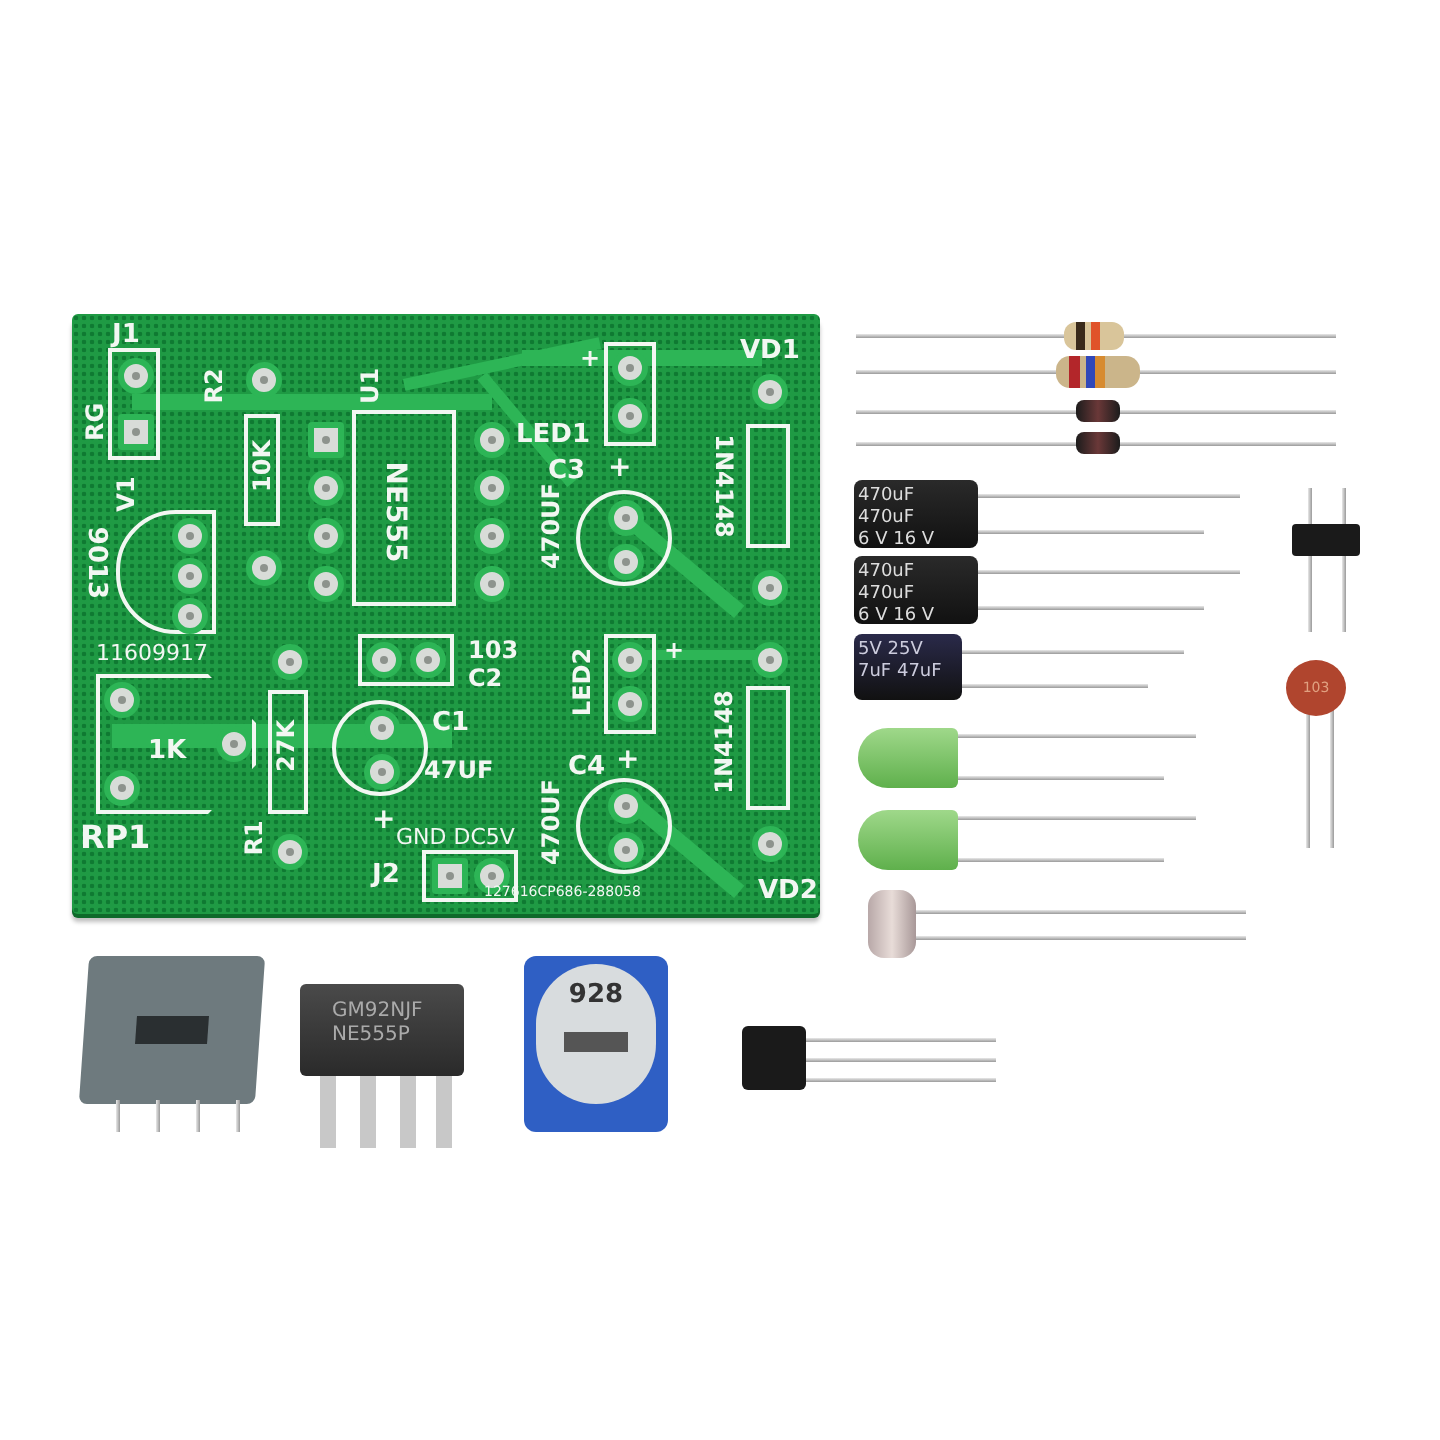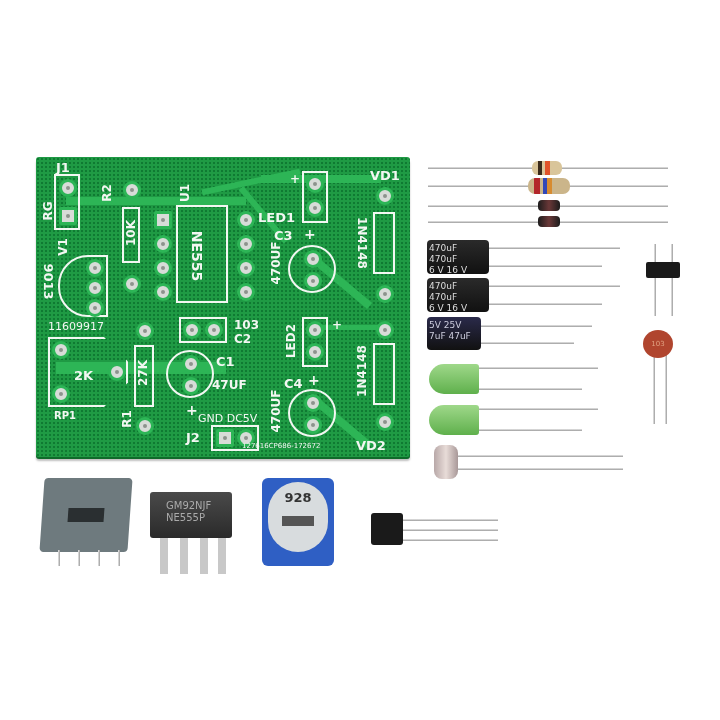--- a/index.html
+++ b/index.html
@@ -63,22 +63,22 @@
   <div class="pad" style="left:50px;top:102px;"></div>
   <div class="pad" style="left:50px;top:122px;"></div>
   <div class="pad" style="left:50px;top:142px;"></div>
 
   <div class="silk" style="left:12px;top:164px;font-size:11px;font-weight:normal;">11609917</div>
 
   <div class="outline" style="left:12px;top:180px;width:80px;height:70px;clip-path:polygon(0 0,70% 0,100% 35%,100% 65%,70% 100%,0 100%);"></div>
   <div class="pad" style="left:16px;top:184px;"></div>
   <div class="pad" style="left:16px;top:228px;"></div>
   <div class="pad" style="left:72px;top:206px;"></div>
-  <div class="silk" style="left:38px;top:212px;font-size:13px;">2K</div>
-  <div class="silk" style="left:18px;top:254px;font-size:10px;">RP1</div>
+  <div class="silk" style="left:38px;top:212px;font-size:13px;">1K</div>
+  <div class="silk" style="left:4px;top:254px;font-size:16px;">RP1</div>
 
   <div class="outline" style="left:98px;top:188px;width:20px;height:62px;"></div>
   <div class="silk" style="left:94px;top:210px;font-size:12px;transform:rotate(-90deg);">27K</div>
   <div class="pad" style="left:100px;top:165px;"></div>
   <div class="pad" style="left:100px;top:260px;"></div>
   <div class="silk" style="left:82px;top:256px;font-size:12px;transform:rotate(-90deg);">R1</div>
 
   <div class="outline" style="left:130px;top:193px;width:48px;height:48px;border-radius:50%;"></div>
   <div class="pad" style="left:146px;top:198px;"></div>
   <div class="pad" style="left:146px;top:220px;"></div>
@@ -127,23 +127,23 @@
   <div class="silk" style="left:272px;top:216px;font-size:14px;">+</div>
   <div class="outline" style="left:252px;top:232px;width:48px;height:48px;border-radius:50%;"></div>
   <div class="pad" style="left:268px;top:237px;"></div>
   <div class="pad" style="left:268px;top:259px;"></div>
   <div class="silk" style="left:218px;top:248px;font-size:12px;transform:rotate(-90deg);">470UF</div>
 
   <div class="pad" style="left:340px;top:164px;"></div>
   <div class="outline" style="left:337px;top:186px;width:22px;height:62px;"></div>
   <div class="silk" style="left:300px;top:208px;font-size:12px;transform:rotate(-90deg);">1N4148</div>
   <div class="pad" style="left:340px;top:256px;"></div>
-  <div class="silk" style="left:320px;top:282px;font-size:13px;">VD2</div>
-
-  <div class="silk" style="left:206px;top:286px;font-size:7px;font-weight:normal;">127616CP686-172672</div>
+  <div class="silk" style="left:343px;top:282px;font-size:13px;">VD2</div>
+
+  <div class="silk" style="left:206px;top:286px;font-size:7px;font-weight:normal;">127616CP686-288058</div>
 </div>
 
 <div class="lead" style="left:428px;top:167px;width:240px;"></div>
 <div class="abs" style="left:532px;top:161px;width:30px;height:14px;border-radius:6px;background:linear-gradient(90deg,#d9c59a 0,#d9c59a 20%,#3a2a1a 20%,#3a2a1a 35%,#d9c59a 35%,#d9c59a 45%,#e0532a 45%,#e0532a 60%,#d9c59a 60%);"></div>
 <div class="lead" style="left:428px;top:185px;width:240px;"></div>
 <div class="abs" style="left:528px;top:178px;width:42px;height:16px;border-radius:7px;background:linear-gradient(90deg,#cbb58a 0,#cbb58a 15%,#b3262a 15%,#b3262a 28%,#cbb58a 28%,#cbb58a 36%,#3148b8 36%,#3148b8 46%,#d78b30 46%,#d78b30 58%,#cbb58a 58%);"></div>
 
 <div class="lead" style="left:428px;top:205px;width:240px;"></div>
 <div class="abs" style="left:538px;top:200px;width:22px;height:11px;border-radius:4px;background:linear-gradient(90deg,#1c1c1c 0,#6a3838 50%,#1c1c1c 100%);"></div>
 <div class="lead" style="left:428px;top:221px;width:240px;"></div>

